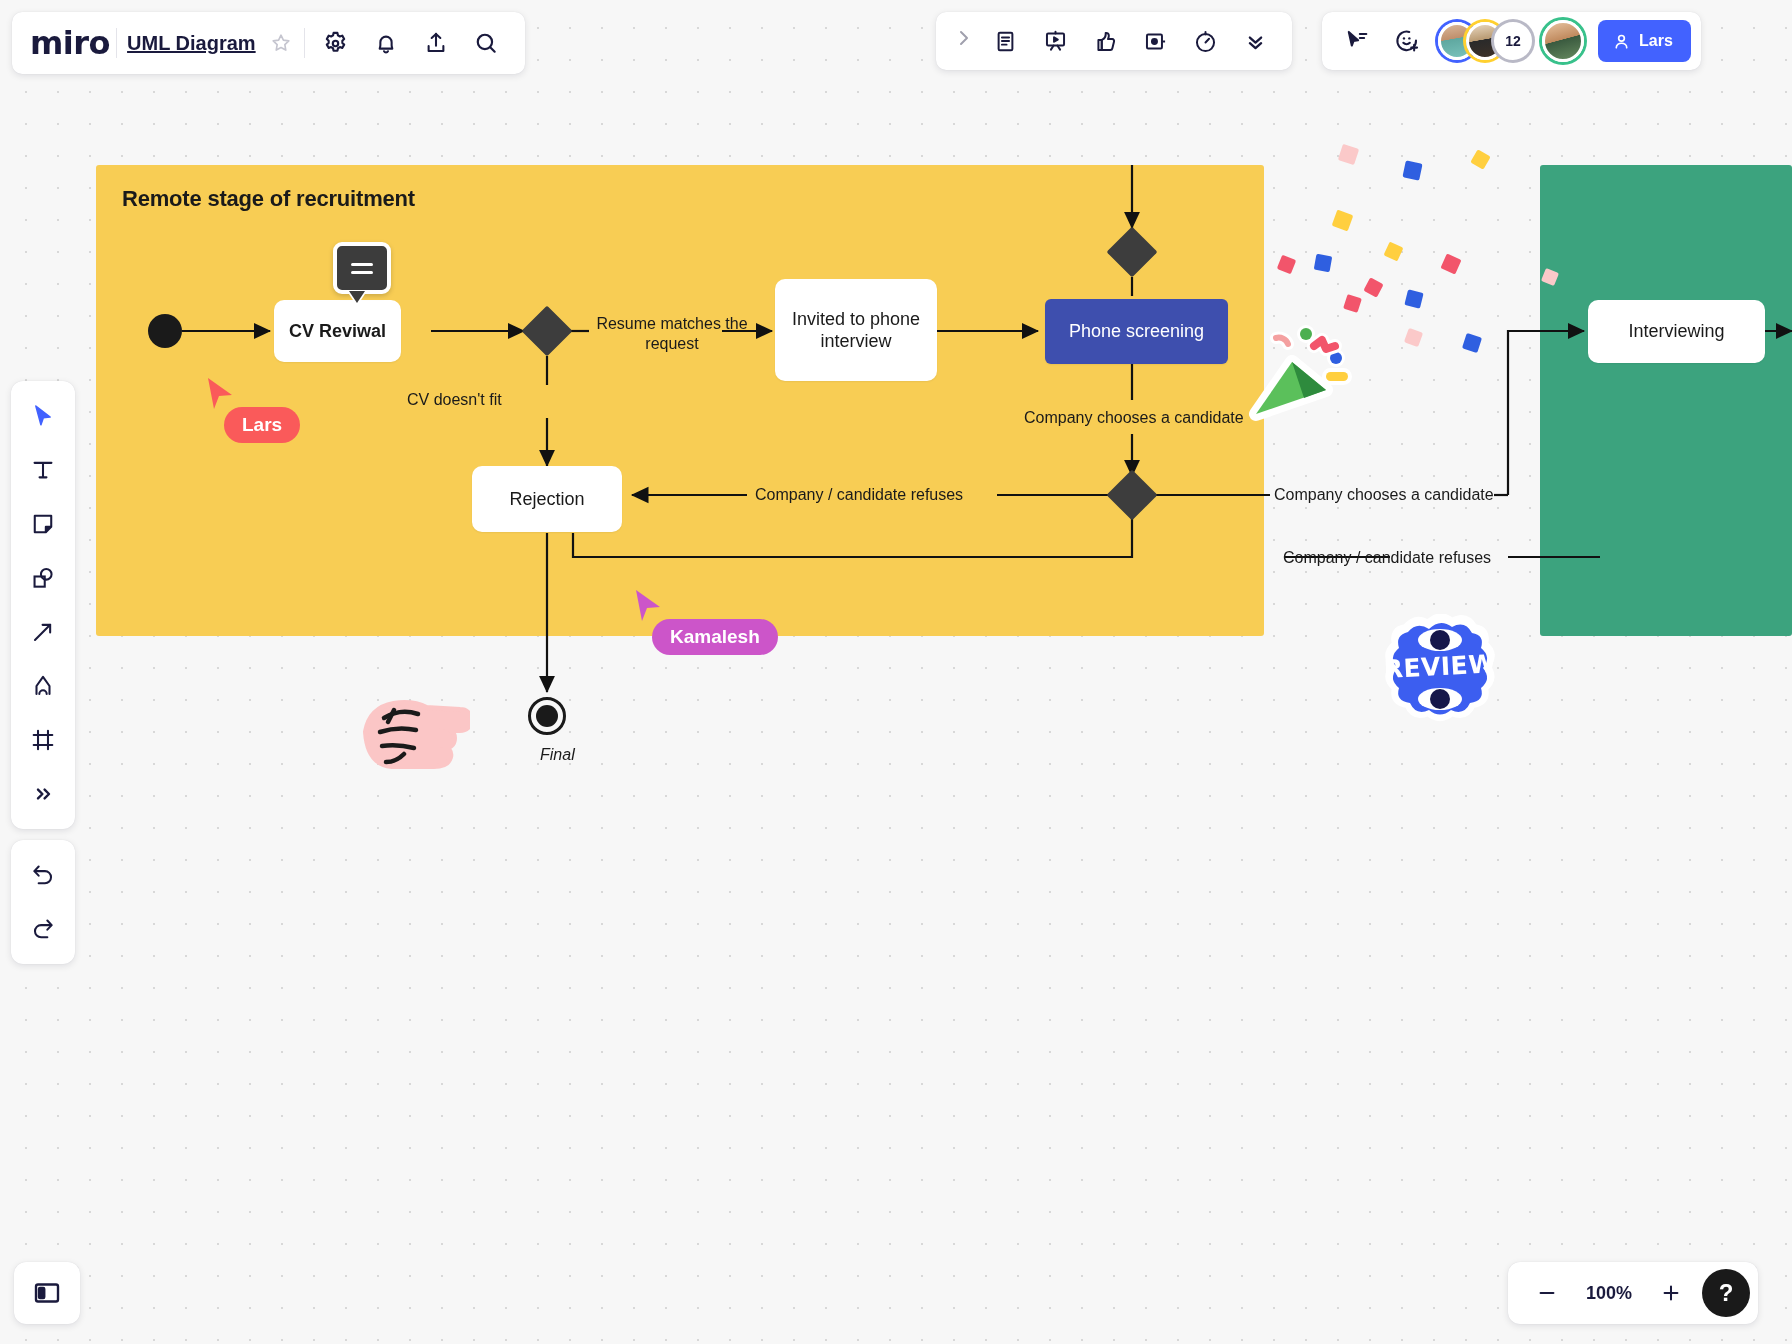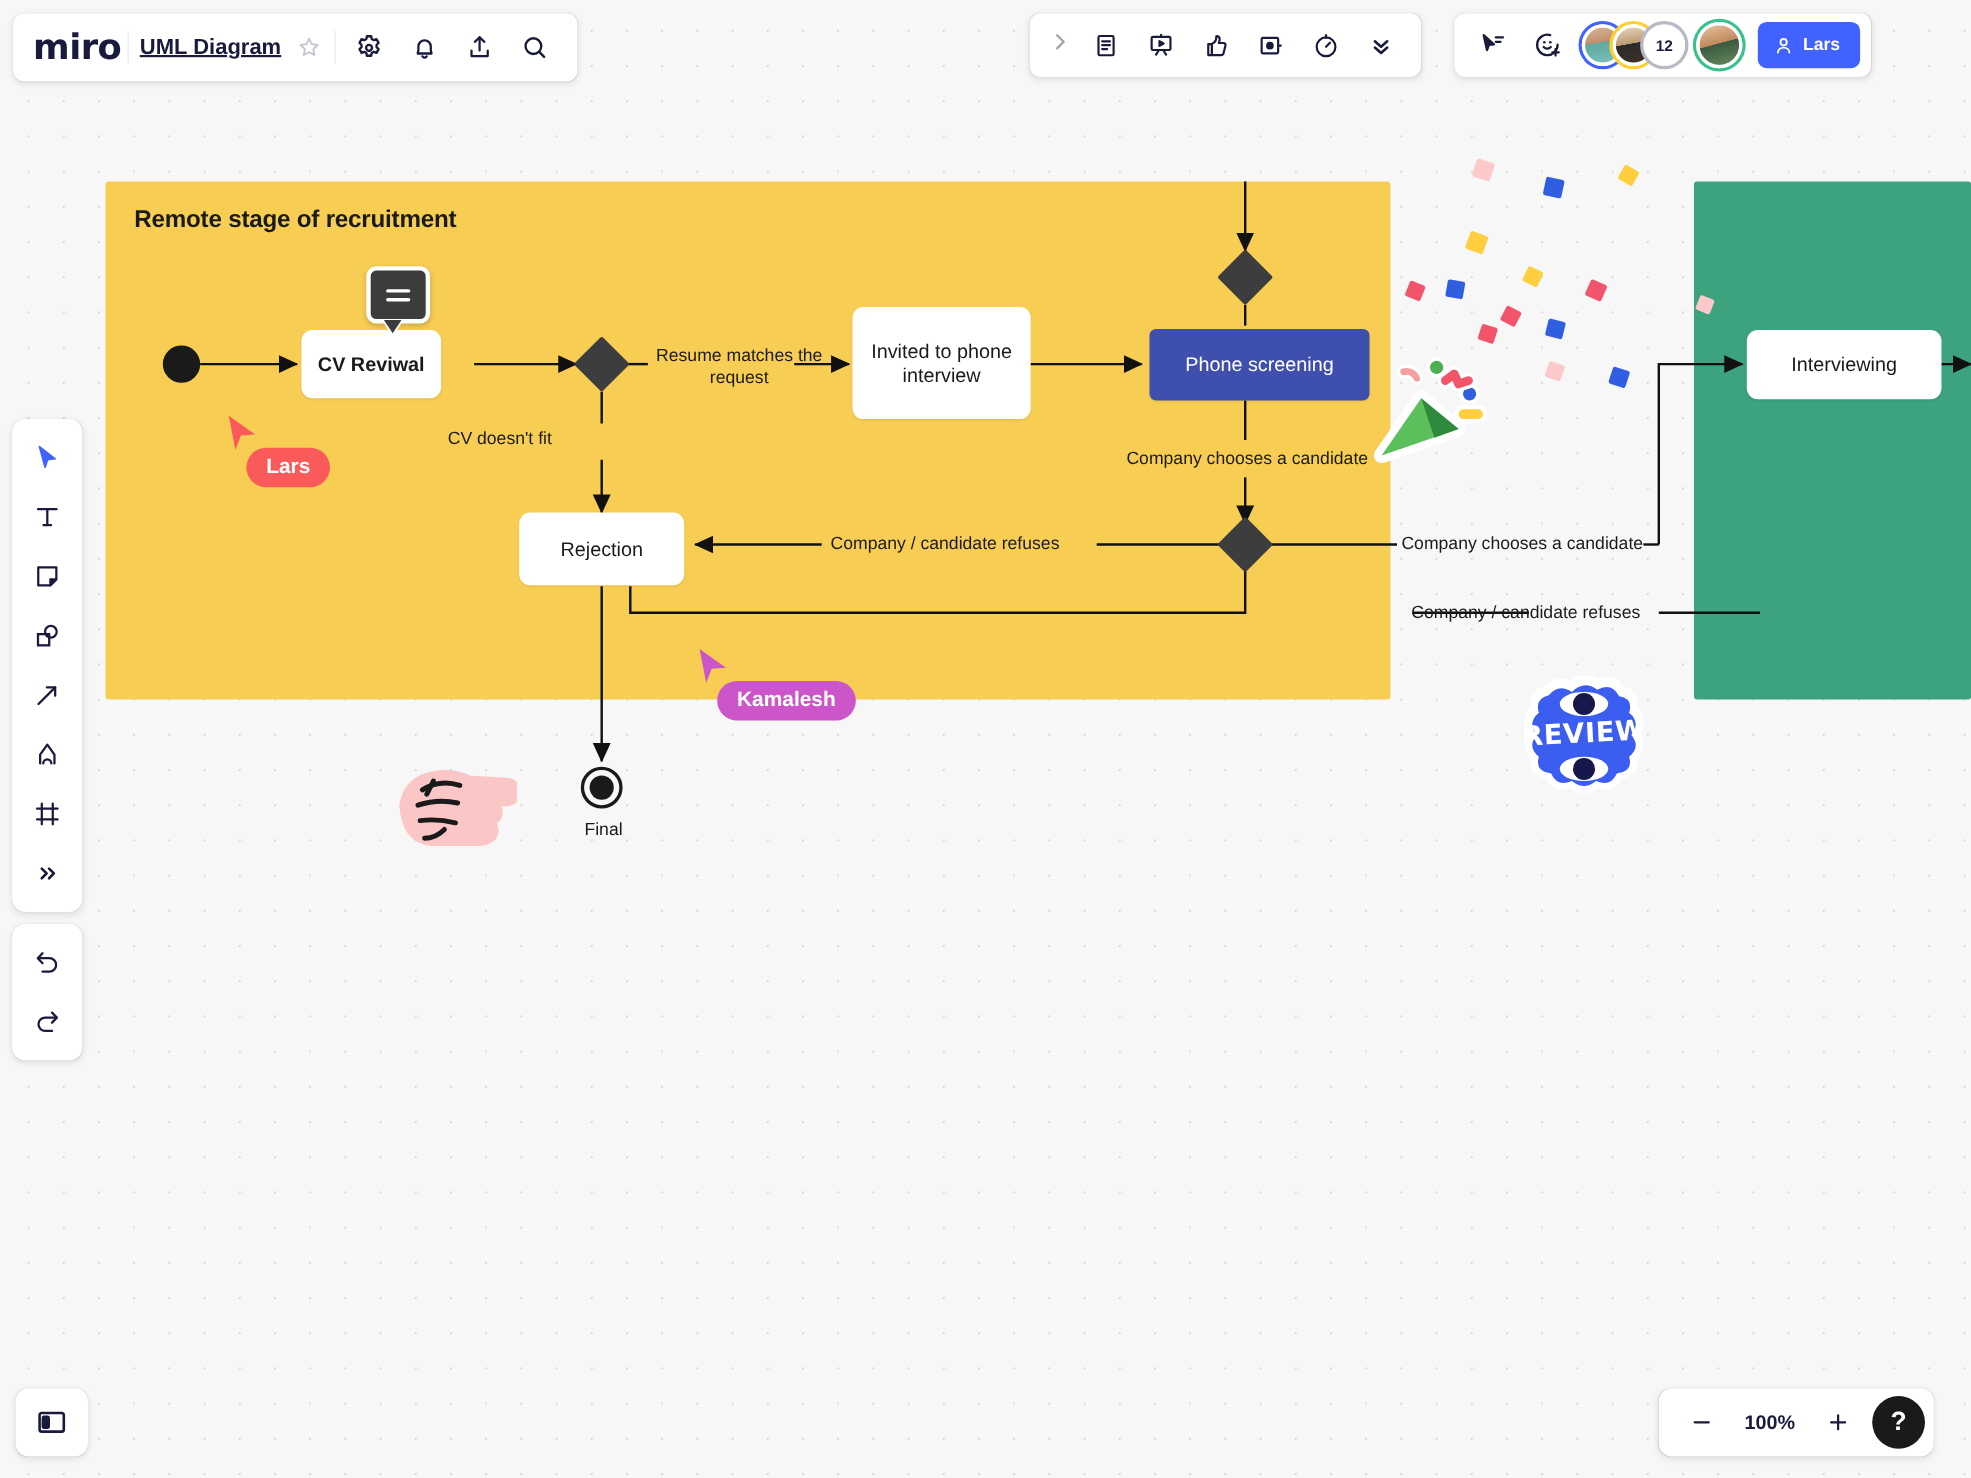--- a/index.html
+++ b/index.html
@@ -263,40 +263,40 @@
     <div class="start-node" style="left:148px; top:314px;"></div>
 
     <div class="node" style="left:274px; top:300px; width:127px; height:62px;font-weight:bold;">CV Reviwal</div>
 
     <div class="diamond" style="left:529px; top:313px;"></div>
 
     <div class="edge-label two" style="left:592px; top:314px;">Resume matches the request</div>
 
     <div class="node" style="left:775px; top:279px; width:162px; height:102px;">Invited to phone interview</div>
 
-    <div class="node blue" style="left:1045px; top:299px; width:200px; height:65px;">Phone screening</div>
+    <div class="node blue" style="left:1045px; top:299px; width:183px; height:65px;">Phone screening</div>
 
     <div class="diamond" style="left:1114px; top:234px;"></div>
 
     <div class="edge-label" style="left:1024px; top:408px;">Company chooses a candidate</div>
 
     <div class="diamond" style="left:1114px; top:477px;"></div>
 
     <div class="edge-label" style="left:407px; top:390px;">CV doesn't fit</div>
 
     <div class="node" style="left:472px; top:466px; width:150px; height:66px;">Rejection</div>
 
     <div class="edge-label" style="left:755px; top:485px;">Company / candidate refuses</div>
 
     <div class="edge-label" style="left:1274px; top:485px;">Company chooses a candidate</div>
 
     <div class="edge-label" style="left:1283px; top:548px;">Company / candidate refuses</div>
 
     <div class="end-node" style="left:528px; top:697px;"></div>
-    <div class="edge-label" style="left:528px; top:745px; width:38px; text-align:right;">Final</div>
+    <div class="edge-label" style="left:540px; top:745px; width:38px; text-align:left;font-style:italic;">Final</div>
 
     <div class="node" style="left:1588px; top:300px; width:177px; height:63px;">Interviewing</div>
 
     <div class="comment-bubble" style="left:333px; top:242px;">
       <i></i>
         <i></i>
     </div>
 
     <div class="cursor-tag tag-lars" style="left:206px; top:377px;">
       <svg class="tri" width="30" height="34" viewBox="0 0 30 34">

